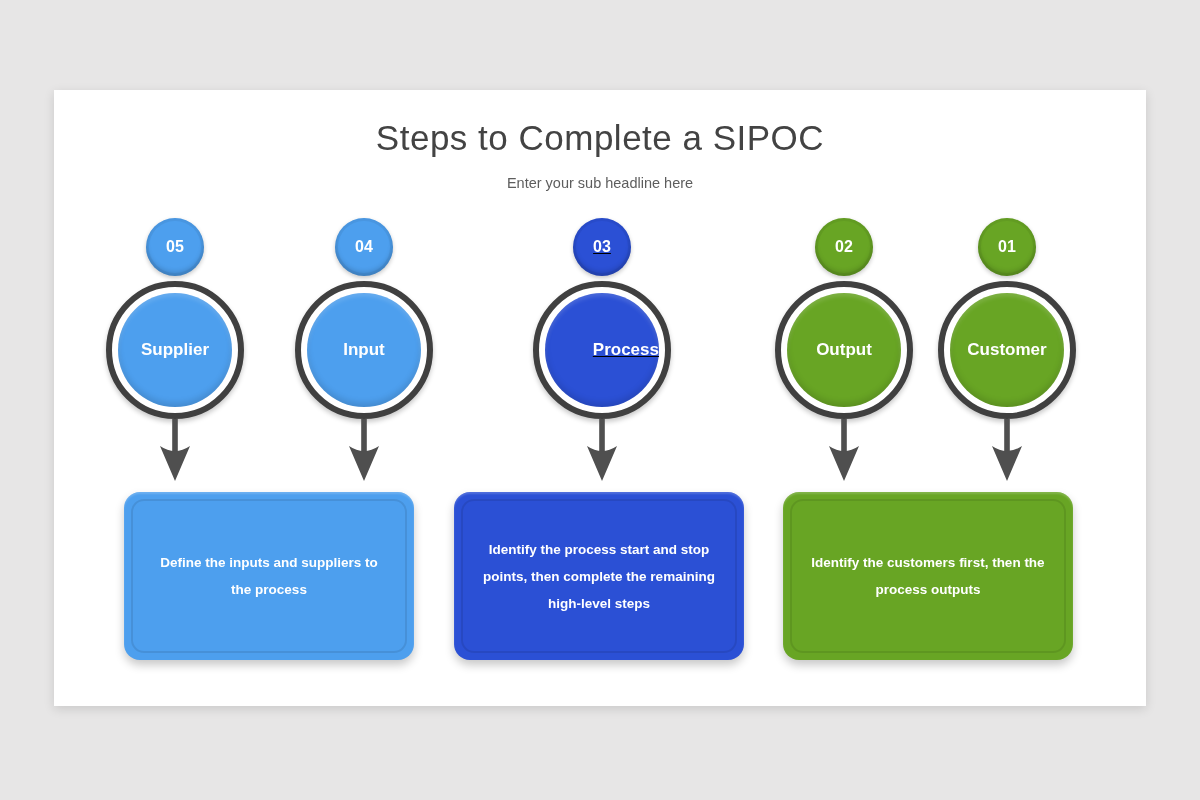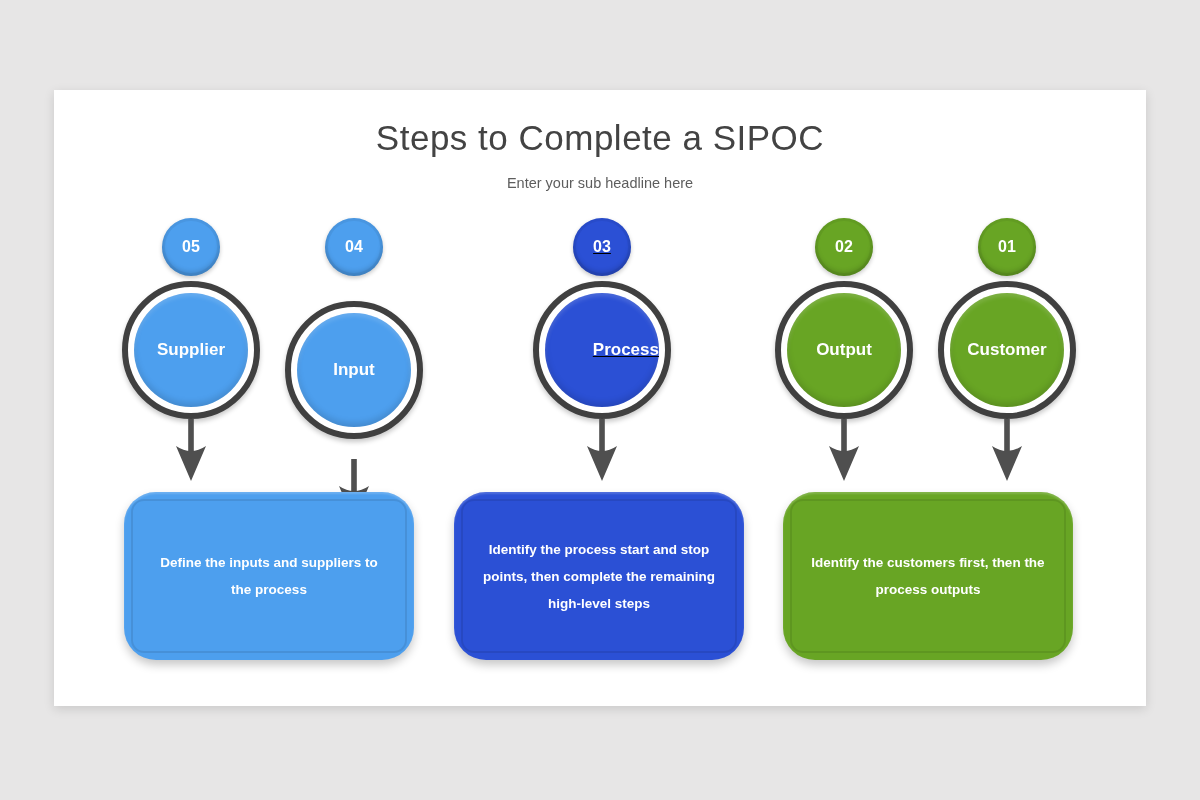--- a/index.html
+++ b/index.html
@@ -69,21 +69,21 @@
     font-size: 17px;
     font-weight: 700;
     box-shadow: inset 0 3px 4px rgba(255,255,255,0.16),
                 inset 0 -4px 6px rgba(0,0,0,0.13);
   }
   .arrow { display: block; margin-top: 0; }
   .desc-box {
     position: absolute;
     top: 402px;
     width: 290px; height: 168px;
-    border-radius: 32px;
+    border-radius: 16px;
     display: flex; align-items: center; justify-content: center;
     text-align: center;
     color: #ffffff;
     font-size: 13.5px;
     font-weight: 700;
     line-height: 27px;
     padding: 0 27px;
     box-shadow: inset 0 2px 2px rgba(255,255,255,0.18),
                 0 5px 10px rgba(0,0,0,0.22);
   }
@@ -91,22 +91,22 @@
     content: "";
     position: absolute;
     inset: 7px;
     border: 2px solid rgba(0,0,0,0.09);
     border-radius: 13px;
     pointer-events: none;
   }
   .box-1 { left: 70px; }
   .box-2 { left: 400px; }
   .box-3 { left: 729px; }
-  .col-0 { left: 68px; align-items: center; }
-  .col-1 { left: 231px; gap: 20px; }
+  .col-0 { left: 52px; align-items: center; }
+  .col-1 { left: 241px; }
   .col-2 { left: 479px; text-decoration: underline; }
   .col-3 { left: 721px; }
   .col-4 { left: 884px; }
 </style>
 </head>
 <body>
 
 <div class="slide">
 
   <h1 class="title">Steps to Complete a SIPOC</h1>

